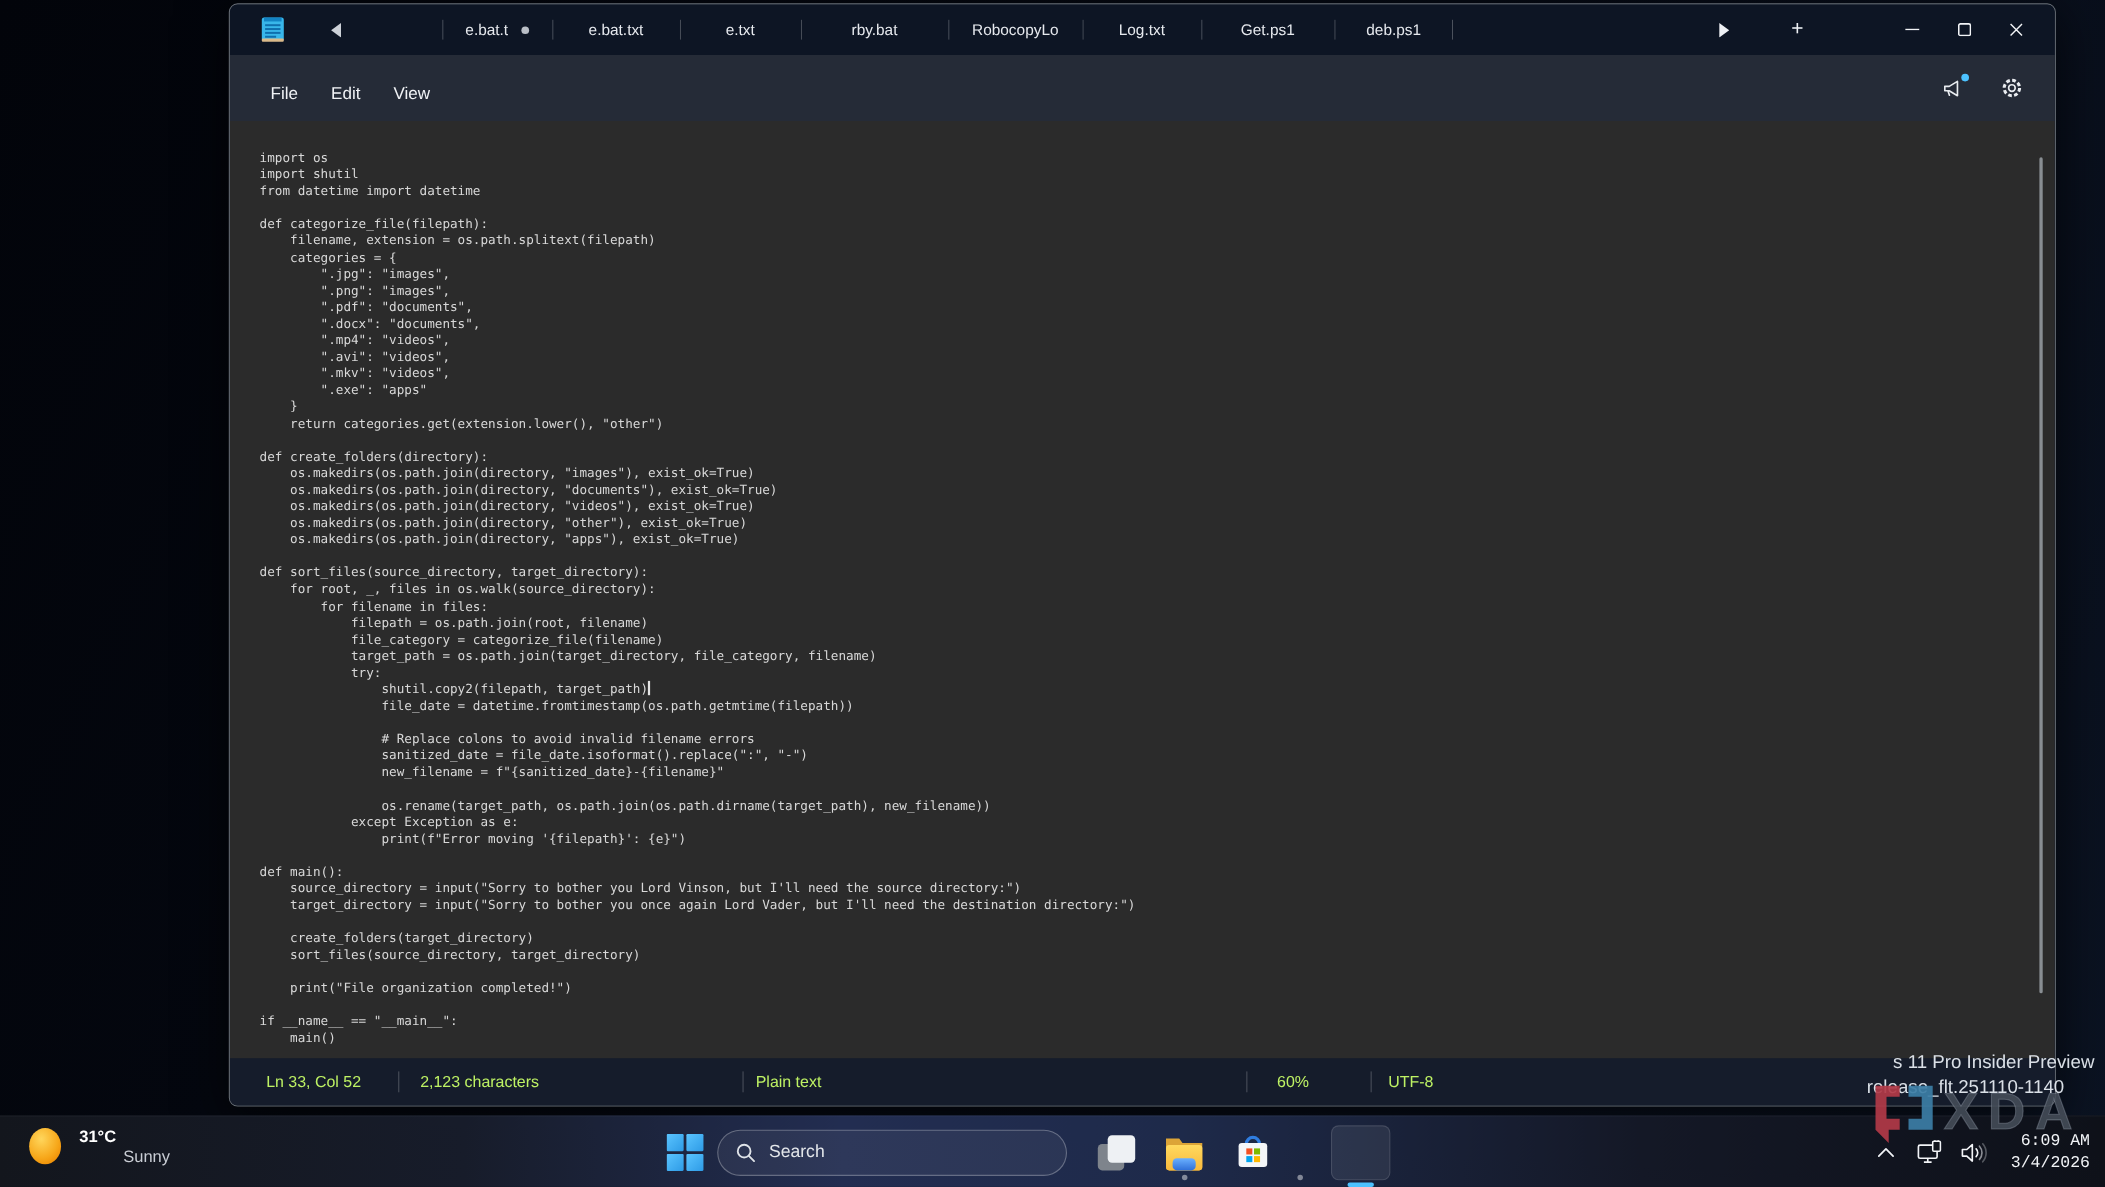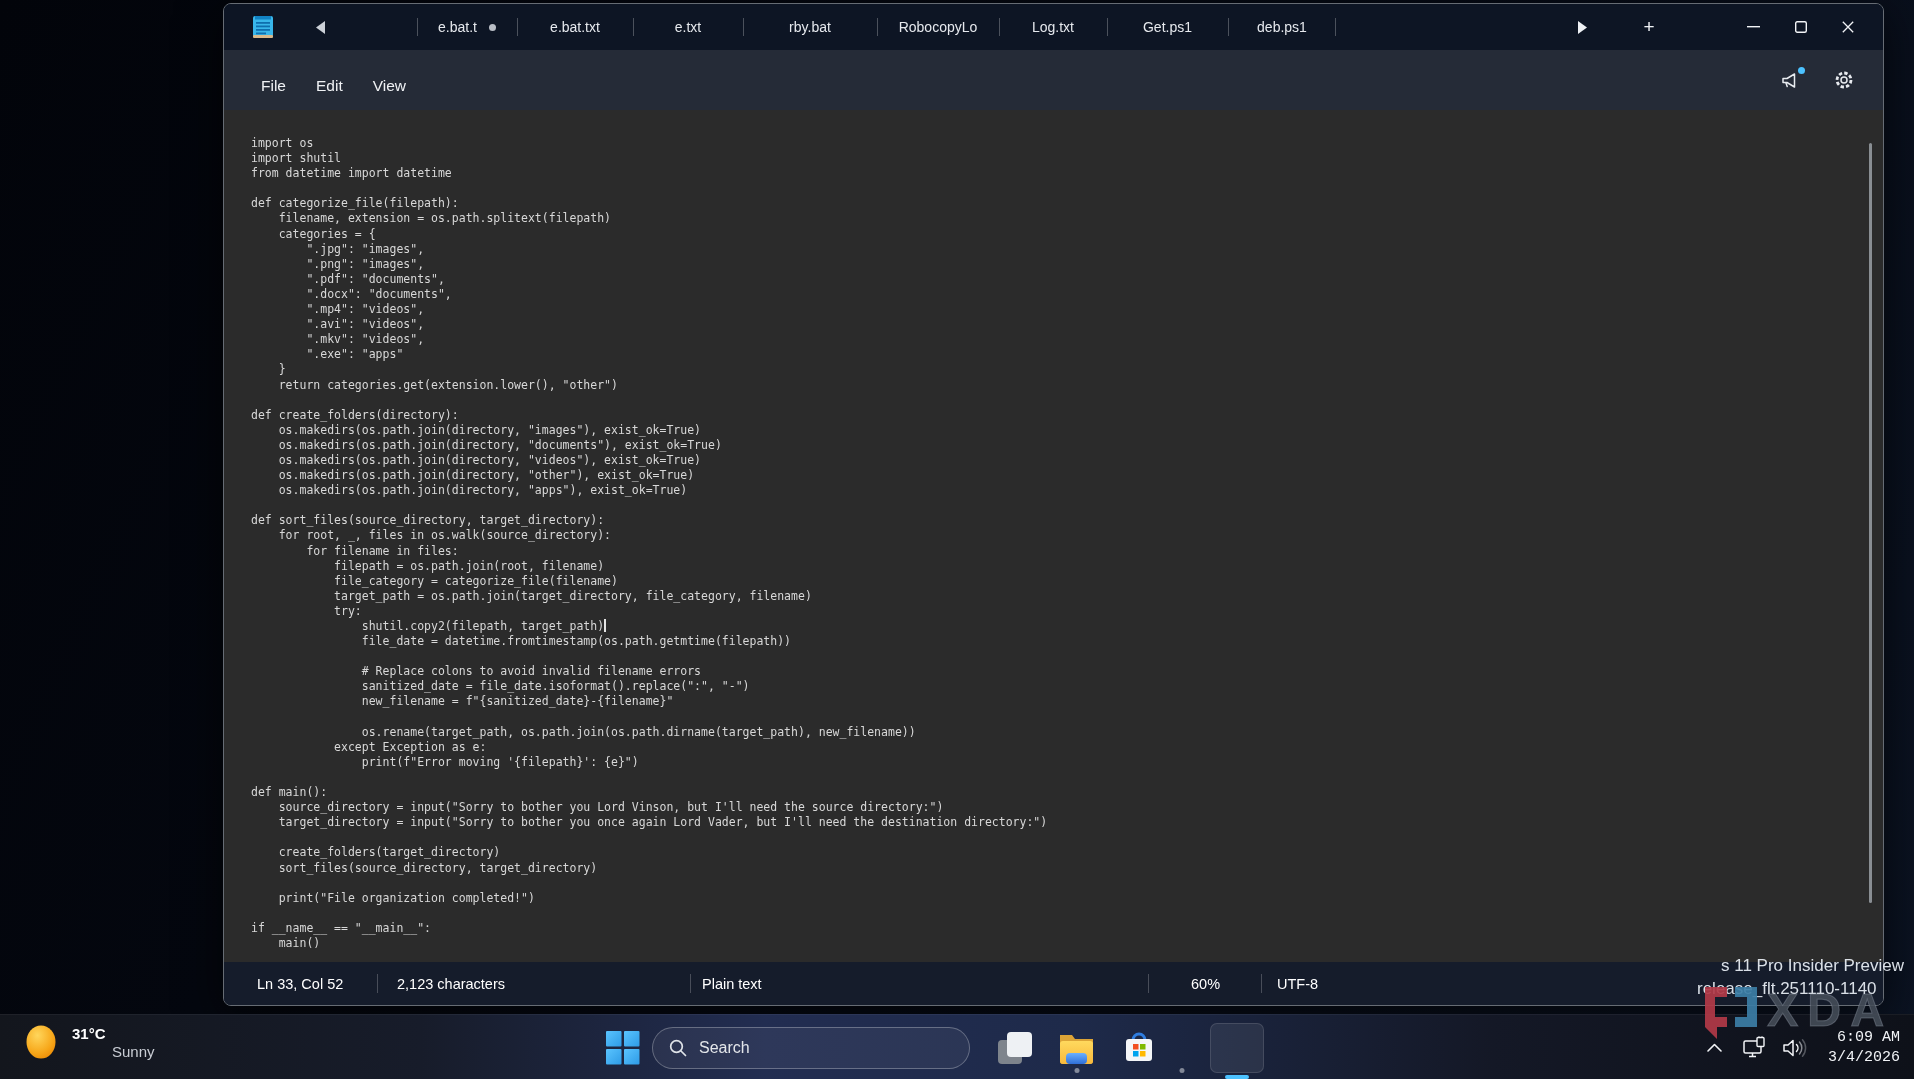--- a/index.html
+++ b/index.html
@@ -1,20 +1,20 @@
 <!DOCTYPE html>
 <html><head>
 <meta charset="utf-8">
 <style>
   * { margin:0; padding:0; box-sizing:border-box; }
   html,body { width:1914px; height:1079px; overflow:hidden; background:#04060b; font-family:"Liberation Sans",sans-serif; }
   .desktop { position:absolute; inset:0; background:linear-gradient(115deg,#02040a 0%,#060a14 55%,#0b1322 100%); }
 
   
-  .win { position:absolute; left:223px; top:3px; width:1661px; height:1003px;
+  .win { position:absolute; left:208px; top:3px; width:1661px; height:1003px;
          border:1px solid #666c74; border-radius:8px; overflow:hidden;
          background:#0d1524; box-shadow:0 10px 45px rgba(0,0,0,.65); }
 
   .titlebar { position:absolute; left:0; top:0; width:100%; height:46px; background:#0d1524; }
   .appicon { position:absolute; left:28px; top:10px; width:22px; height:26px; }
   .tab-scroll-left { position:absolute; left:86px; top:13px; width:20px; height:20px; color:#c9ced6; font-size:13px; display:flex; align-items:center; justify-content:center; cursor:default; }
   .tabs { position:absolute; left:193px; top:0; height:46px; display:flex; }
   .tab { position:relative; height:46px; display:flex; align-items:center; justify-content:center; color:#e6e9ee; font-size:14px; white-space:nowrap; overflow:hidden; }
   .tab::before { content:''; position:absolute; left:0; top:14px; width:1px; height:18px; background:rgba(255,255,255,.26); }
   .tab:last-child::after { content:''; position:absolute; right:0; top:14px; width:1px; height:18px; background:rgba(255,255,255,.26); }
@@ -31,25 +31,25 @@
   .menuitem { padding:7px 15px; color:#f0f2f5; font-size:15.5px; border-radius:5px;margin-top:12px; }
   .menubar-right { position:absolute; right:22px; top:0; height:60px; display:flex; align-items:center; gap:18px; }
   .iconbtn { position:relative; width:34px; height:34px; display:flex; align-items:center; justify-content:center; border-radius:5px; }
   .notif-dot { position:absolute; right:4px; top:4px; width:7px; height:7px; border-radius:50%; background:#4cc2ff; }
 
   .editor { position:absolute; left:0; top:106px; width:100%; height:853px; background:#2b2b2b; }
   .code { position:relative; padding:26px 0 0 27px; font-family:"DejaVu Sans Mono",monospace; font-size:11.5px; line-height:15.1px; color:#d8d8d8; white-space:pre; }
   .caret { position:absolute; left:calc(27px + 51ch); top:509px; width:1.5px; height:13px; background:#e4e4e4; }
   .vscroll { position:absolute; right:11px; top:33px; width:3px; height:760px; background:#9aa0a6; border-radius:2px; opacity:.85; }
 
-  .statusbar { position:absolute; left:0; bottom:0; width:100%; height:43px; background:#151c2b; display:flex; align-items:center; color:#ffffff; font-size:14.5px; }
+  .statusbar { position:absolute; left:0; bottom:0; width:100%; height:43px; background:#151c2b; display:flex; align-items:center; color:#bef264; font-size:14.5px; }
   .seg { position:relative; height:100%; display:flex; align-items:center; }
   .seg + .seg::before { content:''; position:absolute; left:0; top:12px; width:1px; height:19px; background:rgba(255,255,255,.22); }
   .seg1{width:153px; padding-left:33px;} .seg2{width:313px; padding-left:20px;} .seg3{width:458px; padding-left:12px;}
-  .seg4{width:113px; padding-left:43px;} .seg5{width:248px; padding-left:18px;} .seg6{padding-left:16px;}
+  .seg4{width:113px; padding-left:28px;} .seg5{width:248px; padding-left:18px;} .seg6{padding-left:16px;}
 
   
   .taskbar { position:absolute; left:0; bottom:0; width:100%; height:65px;
     background:linear-gradient(90deg,#13161d 0%,#171c2a 22%,#222d51 40%,#1e2a4a 56%,#141826 78%,#0e1119 100%);
     border-top:1px solid rgba(255,255,255,.05); }
   .weather { position:absolute; left:22px; top:8px; display:flex; align-items:center; gap:12px; }
   .weather-text .t1 { color:#ffffff; font-size:15px; font-weight:700; }
   .weather-text .t2 { color:#c9cdd4; font-size:15px; margin-top:1px;margin-left:40px; }
   .tb-center { position:absolute; left:600px; top:0; height:65px; display:flex; align-items:center; }
   .startbtn { width:46px; height:46px; display:flex; align-items:center; justify-content:center; margin-right:6px; }

